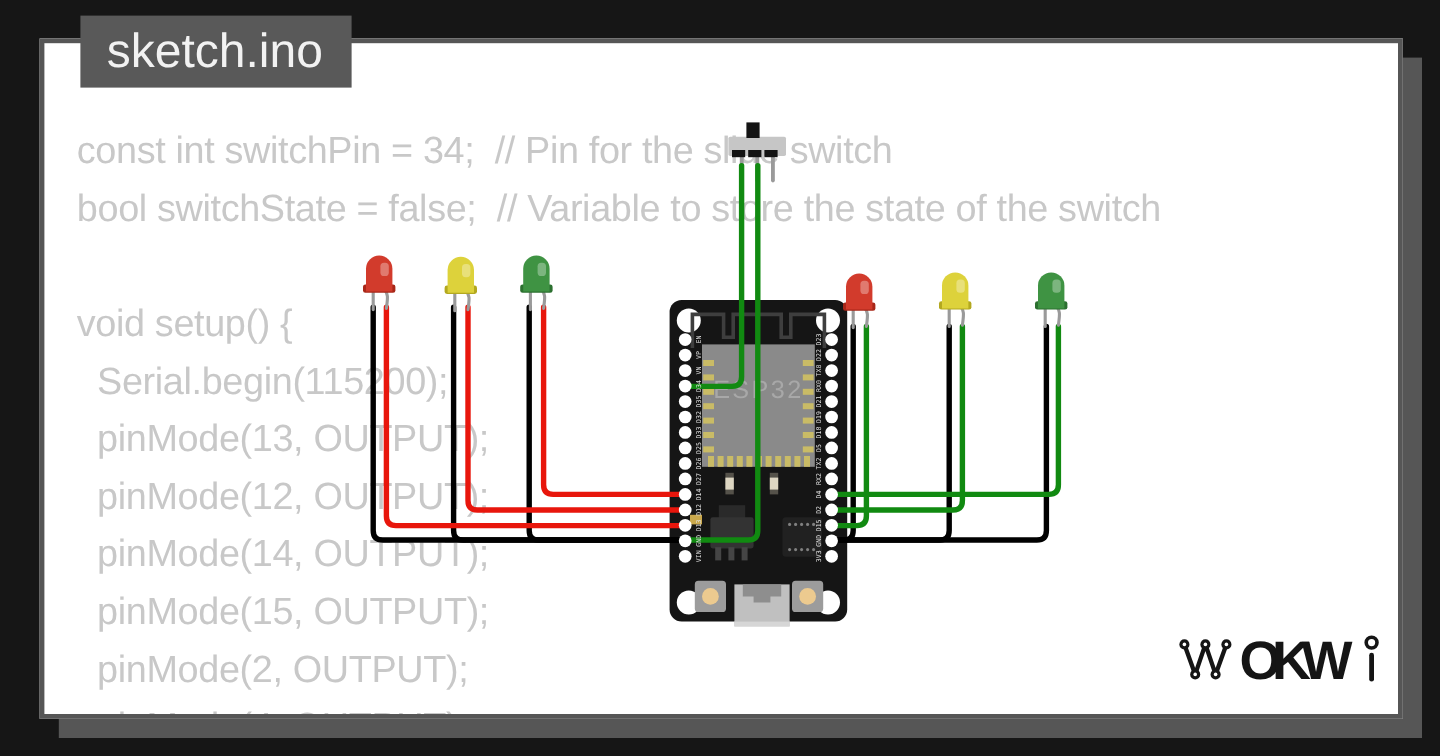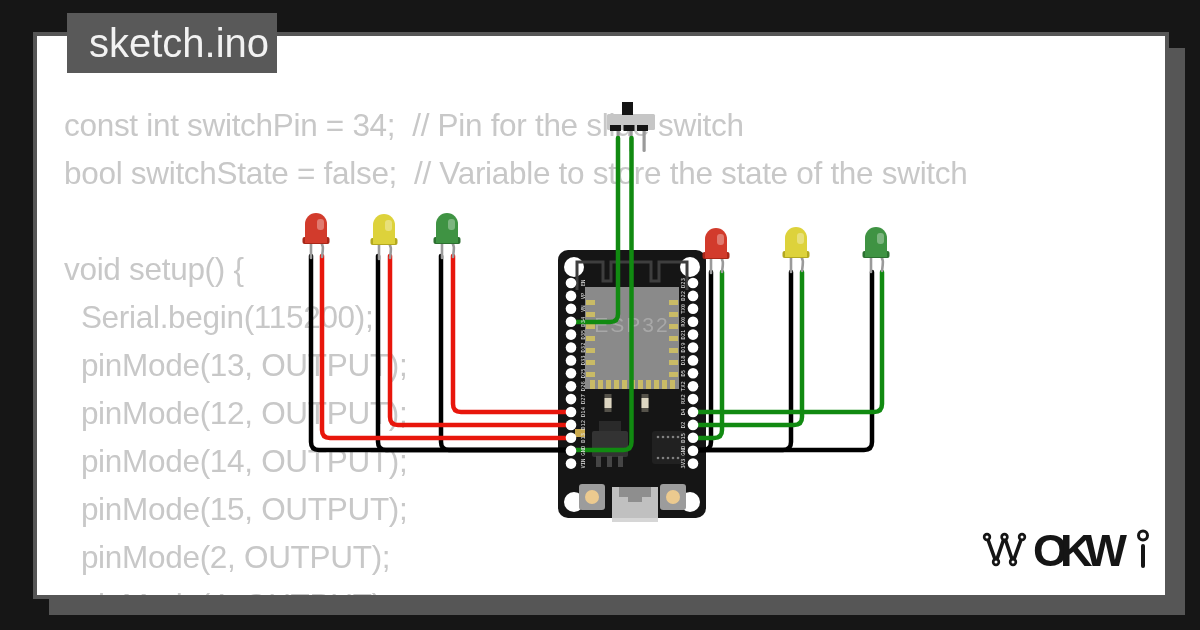--- a/index.html
+++ b/index.html
@@ -20,21 +20,21 @@
     color:#c8c8c8; white-space:pre;
   }
   .code-line { height:48px; }
   .circuit {
     position:absolute; left:0; top:0; width:1200px; height:630px;
     z-index:5; pointer-events:none;
   }
   .title-chip {
     position:absolute; left:67px; top:13px; height:60px;
     background:#595959; z-index:10;
-    display:flex; align-items:center; padding:0 8px 0 22px;
+    display:flex; align-items:center; padding:0 24px 0 22px;
   }
   .title-chip span { color:#f2f2f2; font-size:40px; }
   .pin-label { font-size:5.5px; fill:#e0e0e0; font-family:"DejaVu Sans Mono", monospace; }
   .wire { fill:none; stroke-width:4.5; stroke-linecap:round; }
   .leg { stroke:#9a9a9a; stroke-width:2.6; fill:none; stroke-linecap:round; }
   .chip-text { font-size:21px; fill:#a8a8a8; letter-spacing:2px; }
   .logo-stroke { stroke:#151515; fill:none; stroke-linecap:round; stroke-linejoin:round; }
   .logo-text { font-size:45px; font-weight:bold; letter-spacing:2px; fill:#151515; }
 </style>
 </head>

